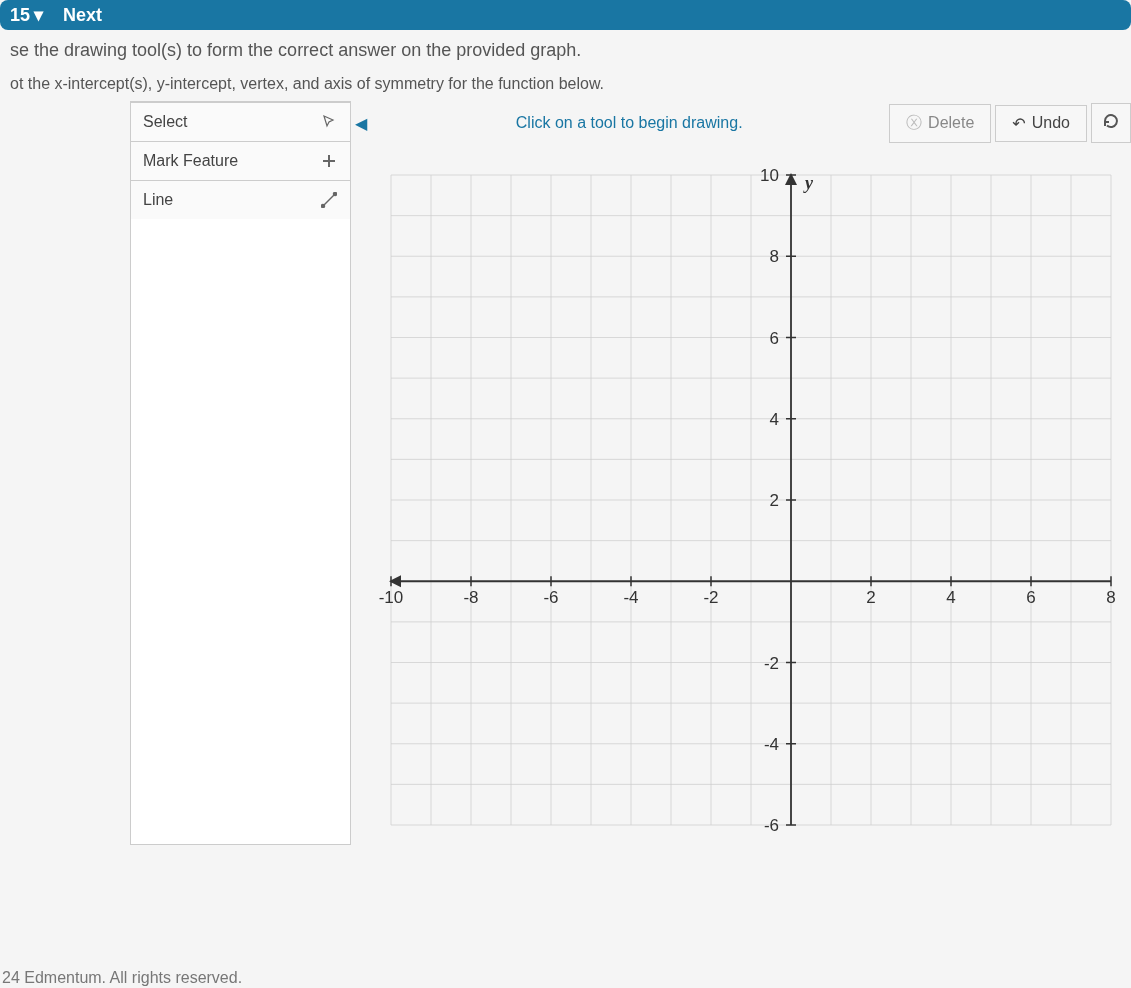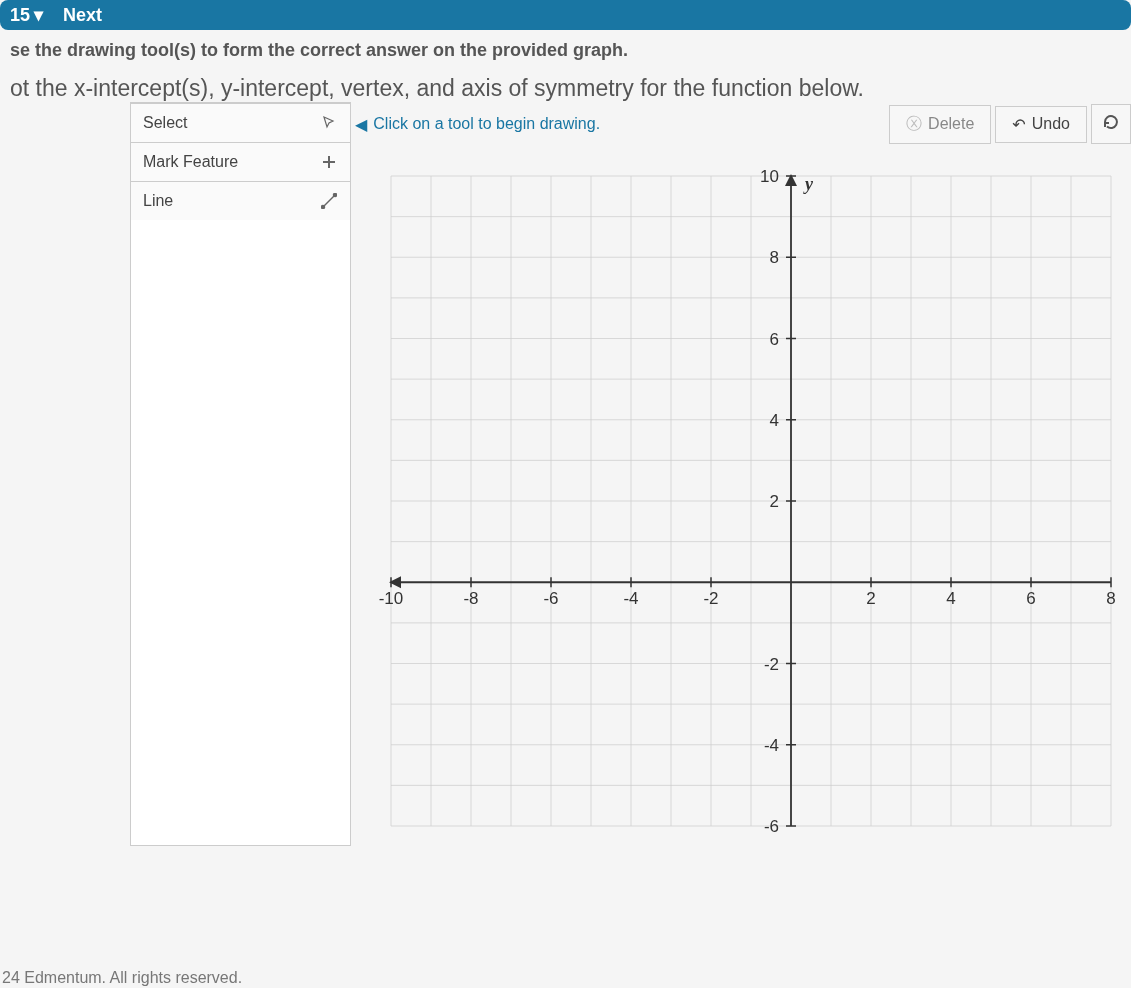--- a/index.html
+++ b/index.html
@@ -2,35 +2,35 @@
 <html><head>
 <meta charset="utf-8">
 <style>
 * { box-sizing: border-box; margin: 0; padding: 0; }
 body { font-family: Arial, sans-serif; background: #f5f5f5; color: #333; width: 1131px; height: 988px; overflow: hidden; }
 
 .top-bar { background: #1976a3; color: #fff; padding: 4px 10px; display: flex; gap: 20px; font-size: 18px; font-weight: bold; border-radius: 8px; }
 .top-item { display: flex; align-items: center; gap: 4px; }
 
 .instructions { padding: 10px 10px 0 10px; color: #555; }
-.instr-line1 { font-size: 18px; margin-bottom: 14px; font-weight: bold; }
-.instr-line2 { font-size: 23px; }
+.instr-line1 { font-size: 18px; margin-bottom: 14px; }
+.instr-line2 { font-size: 16px; margin-bottom: 8px; }
 .equation { font-family: 'Times New Roman', serif; font-size: 22px; font-style: italic; text-align: center; margin: 8px 0 12px 0; }
 
 .main-area { display: flex; padding: 0 0 0 130px; }
 
 .tools-panel { width: 230px; border: 1px solid #ccc; background: #fff; }
 .tools-header { background: #1976a3; color: #fff; padding: 10px 12px; font-size: 15px; font-weight: bold; display: flex; justify-content: space-between; align-items: center; }
 .tool-row { border-top: 1px solid #ccc; padding: 10px 12px; display: flex; justify-content: space-between; align-items: center; font-size: 16px; color: #444; cursor: pointer; background: #fafafa; }
 .tool-icon { width: 18px; height: 18px; display: flex; align-items: center; justify-content: center; color: #666; }
 
 .graph-area { flex: 1; display: flex; flex-direction: column; }
 .graph-toolbar { display: flex; align-items: center; height: 44px; }
 .hint-arrow { color: #1976a3; font-size: 16px; margin: 0 6px 0 4px; }
-.hint-text { color: #1976a3; font-size: 16px; flex: 1; }
+.hint-text { color: #1976a3; font-size: 16px; flex: 1; text-align: center; }
 .btn { border: 1px solid #ccc; background: #f7f7f7; padding: 8px 16px; font-size: 16px; color: #888; display: flex; align-items: center; gap: 6px; cursor: pointer; margin-left: 4px; }
 .btn.undo { color: #444; }
 .btn.reset { padding: 8px 10px; }
 
 .graph-container { position: relative; width: 760px; height: 690px; margin-left: 20px; margin-top: 10px; }
 svg.grid { position: absolute; top: 0; left: 0; }
 .axis-label { position: absolute; font-family: 'Times New Roman', serif; font-style: italic; font-weight: bold; font-size: 18px; }
 
 .footer { position: absolute; bottom: 1px; left: 0; font-size: 16px; color: #777; padding-left: 2px; }
 </style>

